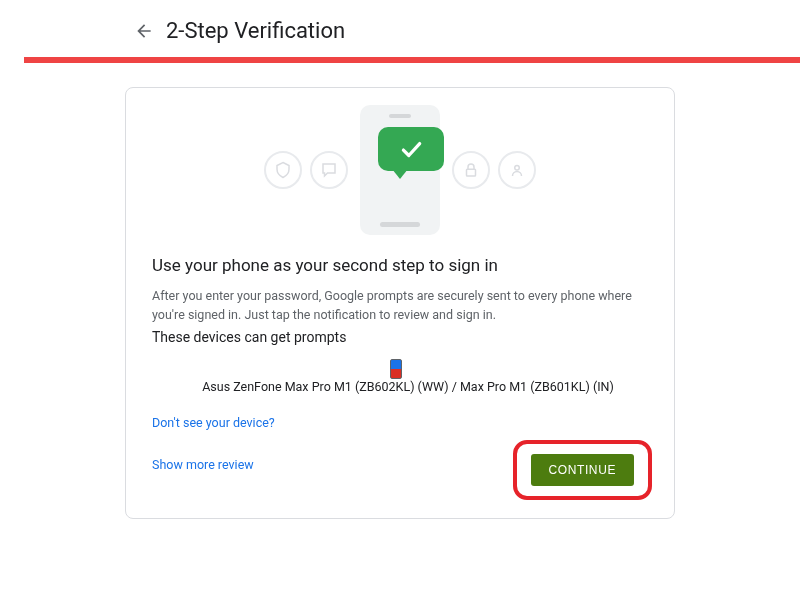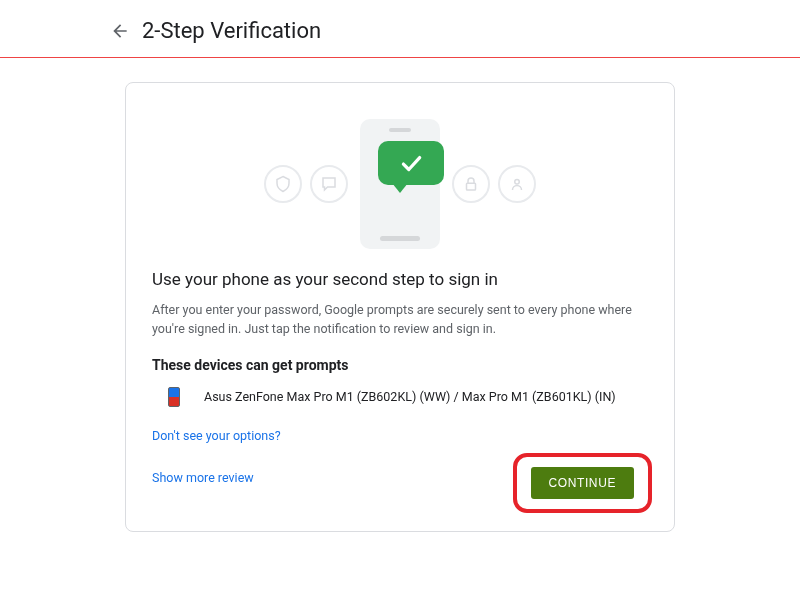--- a/index.html
+++ b/index.html
@@ -7,42 +7,43 @@
       font-family: 'Google Sans', Roboto, Arial, sans-serif;
       background: #fff;
       color: #202124;
       width: 800px;
       height: 600px;
     }
     .header {
       display: flex;
       align-items: center;
       padding: 18px 0 14px 110px;
-      border-bottom: 1px solid #ef4444;
+      border-bottom: 6px solid #ef4444;
+      margin-left: 24px;
     }
     .back-arrow {
       width: 20px;
       height: 20px;
       margin-right: 12px;
       cursor: pointer;
       display: flex;
       align-items: center;
       justify-content: center;
     }
     .page-title {
       font-size: 22px;
       font-weight: 400;
       color: #202124;
     }
     .card {
       margin: 24px auto 0;
       width: 550px;
       border: 1px solid #dadce0;
       border-radius: 8px;
-      padding: 36px 26px 22px 26px;
+      padding: 17px 26px 22px 26px;
       position: relative;
     }
     .illustration {
       display: flex;
       align-items: center;
       justify-content: center;
       margin-bottom: 20px;
       gap: 8px;
     }
     .step-icon {
@@ -112,33 +113,34 @@
     .heading {
       font-size: 17px;
       font-weight: 400;
       color: #202124;
       margin-bottom: 12px;
     }
     .description {
       font-size: 12.5px;
       color: #5f6368;
       line-height: 1.5;
-      margin-bottom: 18px;
+      margin-bottom: 4px;
     }
     .subheading {
       font-size: 14px;
-      font-weight: 700;
+      font-weight: 400;
       color: #202124;
       margin-bottom: 14px;
     }
     .device-row {
       display: flex;
       align-items: center;
       padding-left: 16px;
       margin-bottom: 18px;
+      flex-direction: column;
     }
     .device-icon {
       width: 12px;
       height: 20px;
       background: linear-gradient(180deg, #1a73e8 0%, #1a73e8 50%, #d93025 50%, #d93025 100%);
       border-radius: 2px;
       border: 1px solid #5f6368;
       margin-right: 24px;
       flex-shrink: 0;
     }
@@ -231,21 +233,21 @@
 
   <div class="heading">Use your phone as your second step to sign in</div>
   <div class="description">After you enter your password, Google prompts are securely sent to every phone where you're signed in. Just tap the notification to review and sign in.</div>
   <div class="subheading">These devices can get prompts</div>
 
   <div class="device-row">
     <div class="device-icon"></div>
     <div class="device-name">Asus ZenFone Max Pro M1 (ZB602KL) (WW) / Max Pro M1 (ZB601KL) (IN)</div>
   </div>
 
-  <div class="link">Don't see your options?</div>
+  <div class="link">Don't see your device?</div>
   <br>
   <div class="link">Show more review</div>
 
   <div class="continue-wrap">
     <div class="highlight-box">
       <button class="continue-btn">Continue</button>
     </div>
   </div>
 
 </div>

